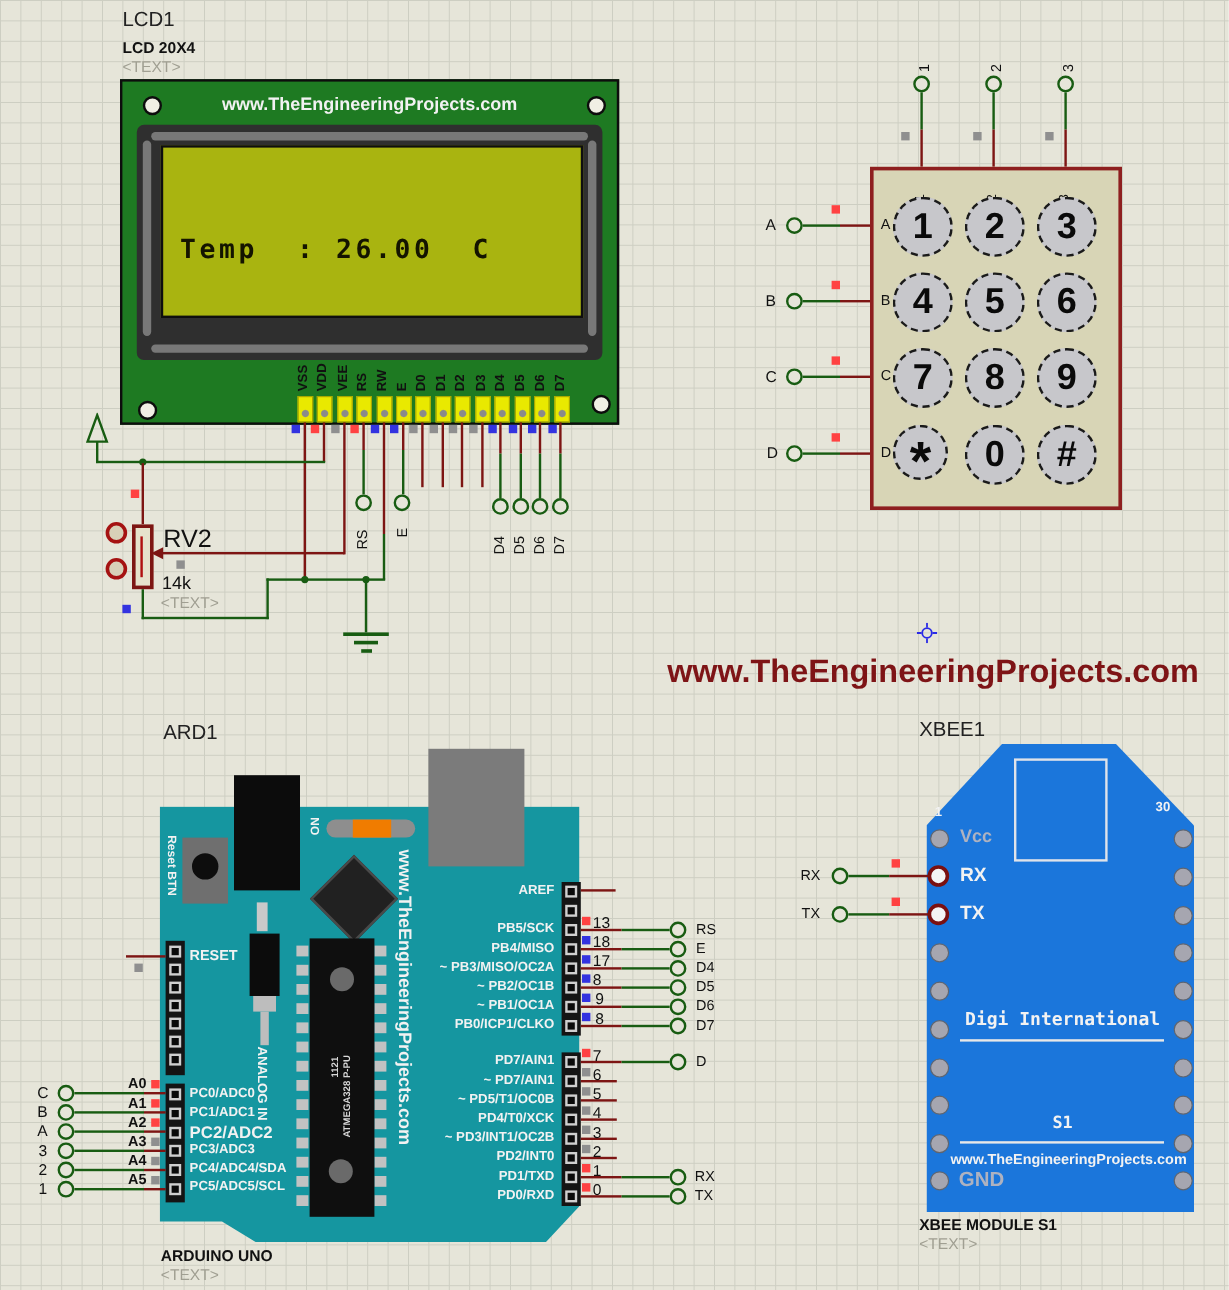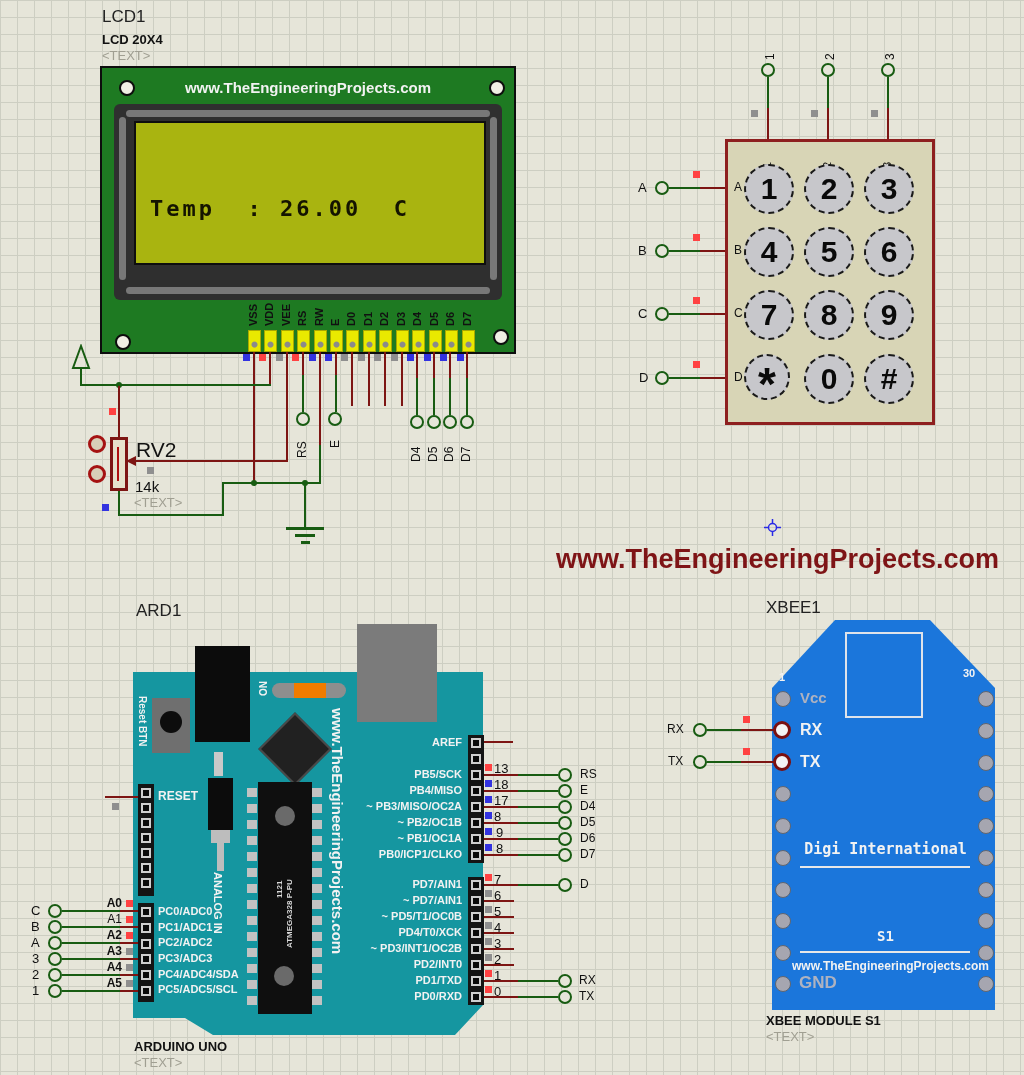--- a/index.html
+++ b/index.html
@@ -264,21 +264,21 @@
 
   <div class="abs" style="left:138px;top:903px;width:16px;height:99px;background:#141414"></div>
   <div class="hp" style="left:141px;top:907px"></div>
   <div class="hp" style="left:141px;top:923px"></div>
   <div class="hp" style="left:141px;top:939px"></div>
   <div class="hp" style="left:141px;top:954px"></div>
   <div class="hp" style="left:141px;top:970px"></div>
   <div class="hp" style="left:141px;top:986px"></div>
   <div class="lb wht" style="left:158px;top:905px;font-size:11px">PC0/ADC0</div>
   <div class="lb wht" style="left:158px;top:921px;font-size:11px">PC1/ADC1</div>
-  <div class="lb wht" style="left:158px;top:936px;font-size:11px">PC2/ADC2</div>
+  <div class="lb wht" style="left:158px;top:936px;font-size:14px">PC2/ADC2</div>
   <div class="lb wht" style="left:158px;top:952px;font-size:11px">PC3/ADC3</div>
   <div class="lb wht" style="left:158px;top:968px;font-size:11px">PC4/ADC4/SDA</div>
   <div class="lb wht" style="left:158px;top:983px;font-size:11px">PC5/ADC5/SCL</div>
   <div class="lb vD wht" style="left:212px;top:872px;height:110px;font-size:11px">ANALOG IN</div>
 
   <div class="abs" style="left:214px;top:752px;width:9px;height:24px;background:#c9c9c9"></div>
   <div class="abs" style="left:208px;top:778px;width:25px;height:52px;background:#0c0c0c"></div>
   <div class="abs" style="left:211px;top:830px;width:19px;height:13px;background:#bdbdbd"></div>
   <div class="abs" style="left:217px;top:843px;width:7px;height:28px;background:#bdbdbd"></div>
 
@@ -447,21 +447,21 @@
   <div class="r" style="left:120px;top:926px;width:18px;height:2px"></div>
   <div class="w" style="left:62px;top:942px;width:58px;height:2px"></div>
   <div class="r" style="left:120px;top:942px;width:18px;height:2px"></div>
   <div class="w" style="left:62px;top:958px;width:58px;height:2px"></div>
   <div class="r" style="left:120px;top:958px;width:18px;height:2px"></div>
   <div class="w" style="left:62px;top:974px;width:58px;height:2px"></div>
   <div class="r" style="left:120px;top:974px;width:18px;height:2px"></div>
   <div class="w" style="left:62px;top:990px;width:58px;height:2px"></div>
   <div class="r" style="left:120px;top:990px;width:18px;height:2px"></div>
   <div class="lb" style="left:96px;top:897px;width:26px;text-align:right;font-size:12px;font-weight:bold">A0</div>
-  <div class="lb" style="left:96px;top:913px;width:26px;text-align:right;font-size:12px;font-weight:normal">A1</div>
+  <div class="lb" style="left:96px;top:913px;width:26px;text-align:right;font-size:12px;font-weight:bold">A1</div>
   <div class="lb" style="left:96px;top:929px;width:26px;text-align:right;font-size:12px;font-weight:bold">A2</div>
   <div class="lb" style="left:96px;top:945px;width:26px;text-align:right;font-size:12px;font-weight:bold">A3</div>
   <div class="lb" style="left:96px;top:961px;width:26px;text-align:right;font-size:12px;font-weight:bold">A4</div>
   <div class="lb" style="left:96px;top:977px;width:26px;text-align:right;font-size:12px;font-weight:bold">A5</div>
   <div class="q qr" style="left:126px;top:900px"></div>
   <div class="q qr" style="left:126px;top:916px"></div>
   <div class="q qr" style="left:126px;top:932px"></div>
   <div class="q qg" style="left:126px;top:948px"></div>
   <div class="q qg" style="left:126px;top:964px"></div>
   <div class="q qg" style="left:126px;top:980px"></div>

